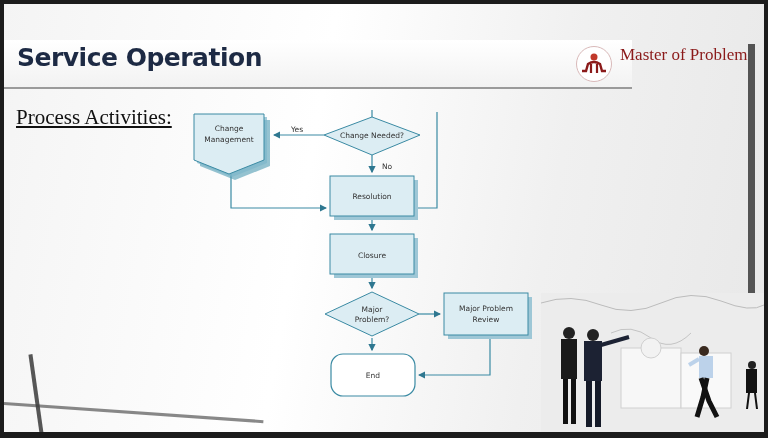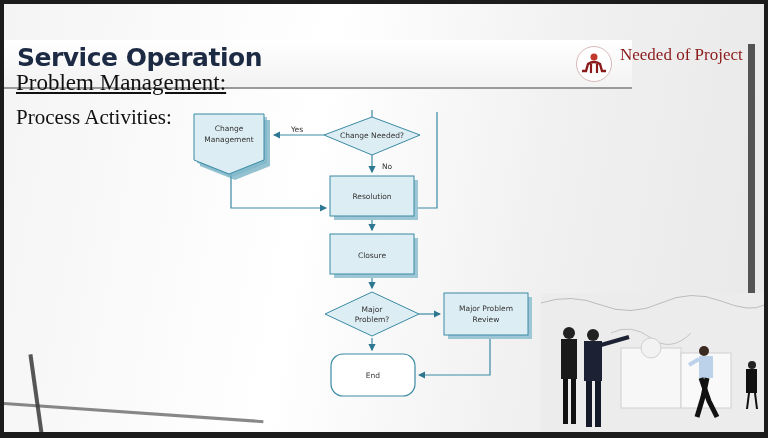--- a/index.html
+++ b/index.html
@@ -6,21 +6,21 @@
   body { width:768px; height:438px; background:#1c1c1c; overflow:hidden; position:relative; font-family:"Liberation Sans", sans-serif; }
   .slide { position:absolute; left:4px; top:4px; width:760px; height:428px; background:#fafafa; overflow:hidden; }
   .bg-window { position:absolute; inset:0; background:linear-gradient(100deg,#f4f4f4 0%,#ffffff 40%,#f0f0f0 70%,#e8e8e8 100%); }
   .bg-bar { position:absolute; background:#3a3a3a; opacity:0.85; }
   .header { position:absolute; left:0; top:16px; width:628px; height:47px; background:linear-gradient(#ffffff,#f2f2f2); border-bottom:2px solid #9a9a9a;margin-top:20px; }
   .title { position:absolute; left:13px; top:3px; font-size:25px; font-weight:bold; color:#1d2a44; letter-spacing:-0.5px; font-family:"DejaVu Sans", sans-serif; }
   .logo { position:absolute; left:572px; top:5px; width:190px; height:40px; }
   .logo-circle { position:absolute; left:0; top:1px; width:34px; height:34px; border-radius:50%; border:1px solid #d9b9b9; background:#fff; }
   .logo-text { position:absolute; left:44px; top:1px; font-family:"Liberation Serif", serif; color:#8b1a1a; font-size:17px; line-height:17px; }
   .h1 { position:absolute; left:12px; top:66px; font-family:"Liberation Serif", serif; font-size:23px; color:#111; text-decoration:underline; }
-  .h2 { position:absolute; left:12px; top:101px; font-family:"Liberation Serif", serif; font-size:21px; color:#111; }
+  .h2 { position:absolute; left:12px; top:101px; font-family:"Liberation Serif", serif; font-size:21px; color:#111;text-decoration:underline; }
   .diagram { position:absolute; left:0; top:0; width:760px; height:428px; }
   .fc-text { font-family:"DejaVu Sans", sans-serif; font-size:7.5px; fill:#333; }
   .photo { position:absolute; left:537px; top:289px; width:223px; height:139px; background:linear-gradient(160deg,#f2f2f2,#dcdcdc 60%,#c9c9c9); overflow:hidden; }
 </style>
 </head>
 <body>
 
 <div class="slide">
   <div class="bg-window"></div>
   <div class="bg-bar" style="left:744px;top:40px;width:7px;height:250px;"></div>
@@ -31,26 +31,25 @@
     <div class="title">Service Operation</div>
     <div class="logo">
       <div class="logo-circle">
         <svg width="34" height="34" viewBox="0 0 34 34">
           <circle cx="17" cy="10" r="3.5" fill="#c0392b"></circle>
           <path d="M5 24 L9 24 L11 17 Q17 13 23 17 L25 24 L29 24" stroke="#8b1a1a" stroke-width="2.4" fill="none"></path>
           <path d="M14 17 L14 26 M20 17 L20 26" stroke="#8b1a1a" stroke-width="2.2"></path>
         </svg>
       </div>
       <div class="logo-text">
-        <div>Needed of Project</div>
+        <div>Master of Problem</div>
       </div>
     </div>
   </div>
 
-  <div class="h1">Problem Management:</div>
   <div class="h2">Process Activities:</div>
 
   <svg class="diagram" viewBox="0 0 760 428">
     <defs>
       <marker id="arr" markerWidth="6" markerHeight="6" refX="5" refY="3" orient="auto">
         <path d="M0,0 L6,3 L0,6 Z" fill="#2e7790"></path>
       </marker>
     </defs>
     <g stroke="#3a8aa3" stroke-width="1.2" fill="none">
 

